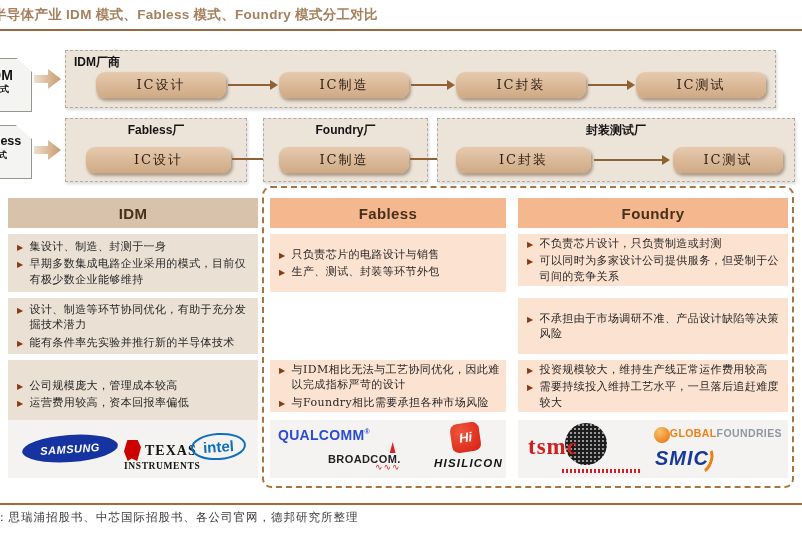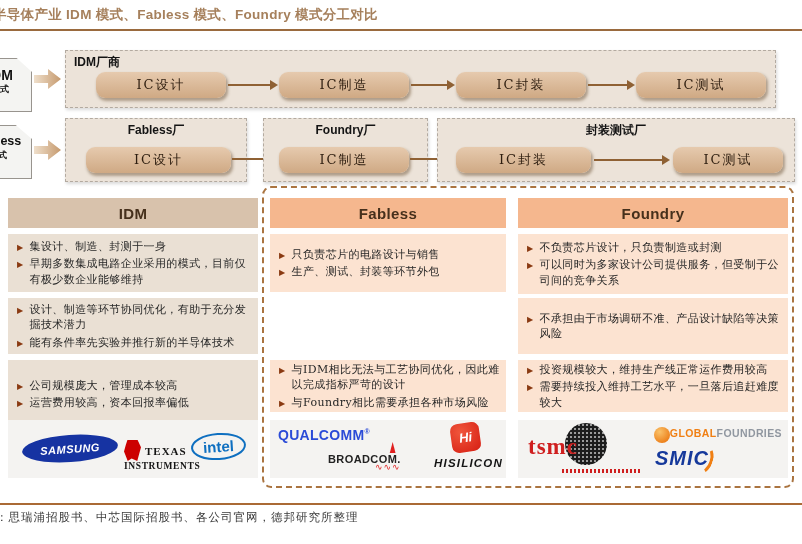--- a/index.html
+++ b/index.html
@@ -38,21 +38,21 @@
   .marker{flex:0 0 auto;color:#8a3a12;font-size:8px;margin:3px 6px 0 2px}
   .marker::before{content:"▶"}
   .logobox{background:#f4f3f1;position:absolute}
   
   .samsung{position:absolute;left:14px;top:15px;width:96px;height:27px;background:#1633a2;border-radius:50%;
            display:flex;align-items:center;justify-content:center;transform:rotate(-4deg)}
   .samsung span{color:#fff;font-weight:bold;font-style:italic;font-size:11px;letter-spacing:.5px}
   .ti{position:absolute;left:116px;top:20px;display:flex;flex-direction:column;align-items:flex-start;color:#141414;font-family:"Liberation Serif",serif}
   .ti .row1{display:flex;align-items:center;gap:4px}
   .ti .blob{width:17px;height:21px;background:#cc0000;clip-path:polygon(20% 0,80% 0,100% 35%,78% 100%,45% 88%,22% 100%,0 55%,10% 25%)}
-  .ti .t1{font-size:11px;font-weight:bold;letter-spacing:1px}
+  .ti .t1{font-size:14px;font-weight:bold;letter-spacing:1px}
   .ti .t2{font-size:9.5px;font-weight:bold;letter-spacing:.6px}
   .intel{position:absolute;right:12px;top:13px;border:2px solid #0e6fc0;border-radius:50%;padding:3px 10px;
          color:#0e6fc0;font-size:15px;font-weight:bold;transform:rotate(-4deg)}
   .qualcomm{position:absolute;left:8px;top:7px;color:#2b4bd7;font-weight:bold;font-size:14px;letter-spacing:.3px}
   .qualcomm sup{font-size:7px}
   .broadcom{position:absolute;left:58px;top:22px;display:flex;flex-direction:column;align-items:flex-end}
   .broadcom .spike{width:16px;height:11px;background:#e02020;clip-path:polygon(50% 0,68% 100%,32% 100%)}
   .broadcom .btxt{font-size:11px;font-weight:bold;color:#222;letter-spacing:.4px}
   .broadcom .wave{color:#e02020;font-size:9px;line-height:5px;letter-spacing:1px}
   .hiemblem{position:absolute;right:26px;top:3px;width:29px;height:29px;border-radius:7px;
@@ -212,21 +212,21 @@
           <span>Hi</span>
         </div>
       <div class="hitext">HISILICON</div>
     </div>
   </div>
 
   <div class="col peach" style="left:518px;width:270px">
     <div class="colrow chead">
       <span>Foundry</span>
     </div>
-    <div class="colrow panel" style="top:36px;height:60px">
+    <div class="colrow panel" style="top:36px;height:52px">
       <div class="bullet">
           <span class="marker"></span>
           <span>不负责芯片设计，只负责制造或封测</span>
         </div>
       <div class="bullet">
           <span class="marker"></span>
           <span>可以同时为多家设计公司提供服务，但受制于公司间的竞争关系</span>
         </div>
     </div>
     <div class="colrow panel" style="top:100px;height:56px">

